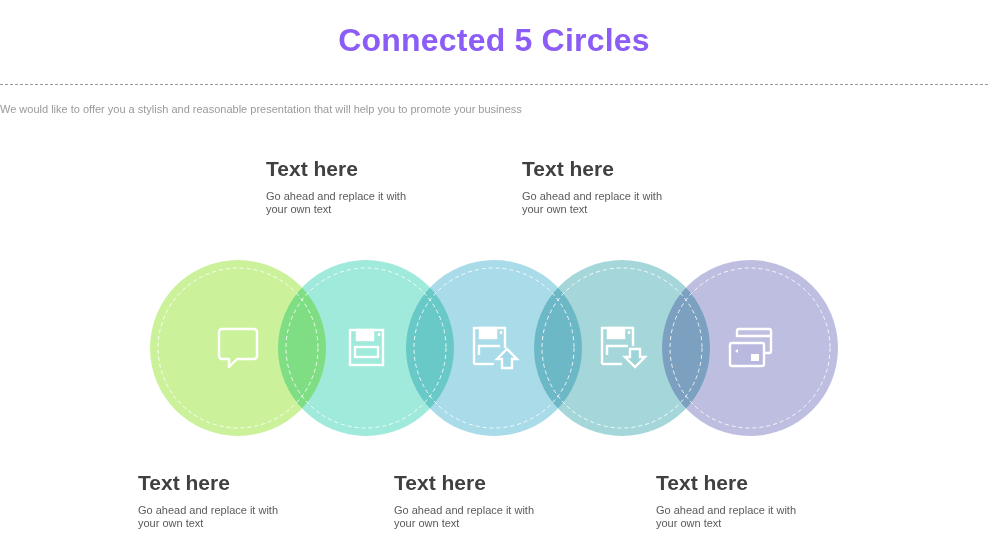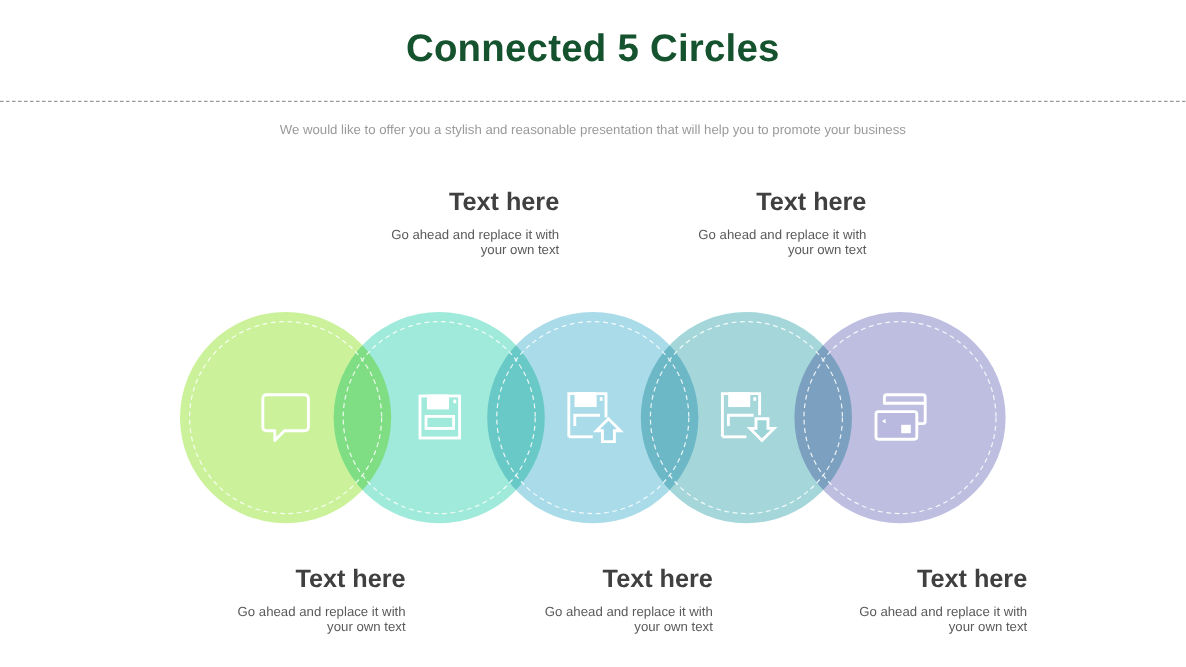--- a/index.html
+++ b/index.html
@@ -1,20 +1,20 @@
 <!DOCTYPE html>
 <html><head>
 <meta charset="utf-8">
 <style>
   html, body { margin:0; padding:0; background:#ffffff; }
   body { width:988px; height:556px; position:relative; overflow:hidden; font-family:"Liberation Sans", "DejaVu Sans", sans-serif; }
-  .title { position:absolute; left:0; top:22px; width:988px; text-align:center; font-size:32px; font-weight:bold; color:#14532d; letter-spacing:0.2px; }
+  .title { position:absolute; left:0; top:22px; width:988px; text-align:center; font-size:32px; font-weight:bold; color:#8b5cf6; letter-spacing:0.2px; }
   .divider { position:absolute; left:0; top:84px; width:988px; height:0; border-top:1px dashed #9a9a9a; }
-  .subtitle { position:absolute; left:0; top:103px; width:988px; text-align:center; font-size:11px; color:#9a9a9a; }
-  .label { position:absolute; width:200px; text-align:right; }
+  .subtitle { position:absolute; left:0; top:103px; width:988px; font-size:11px; color:#9a9a9a; }
+  .label { position:absolute; width:200px; text-align:left; }
   .label .h { font-size:21px; font-weight:bold; color:#404040; line-height:26px; }
   .label .d { font-size:11px; color:#5a5a5a; line-height:12.5px; margin-top:8px; }
   svg.diagram { position:absolute; left:0; top:0; }
   .circle { mix-blend-mode:multiply; }
 </style>
 </head>
 <body>
 
 <div class="title">Connected 5 Circles</div>
 <div class="divider"></div>

